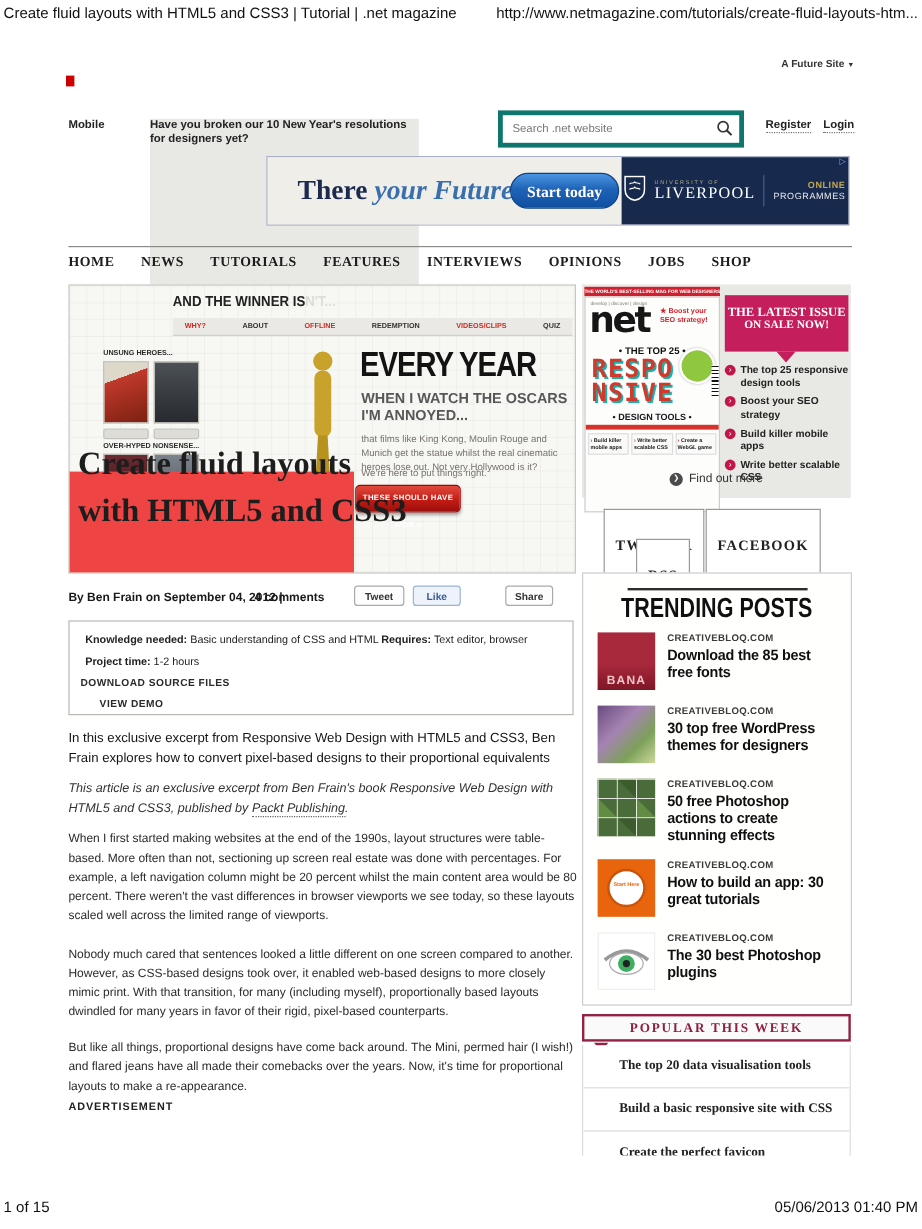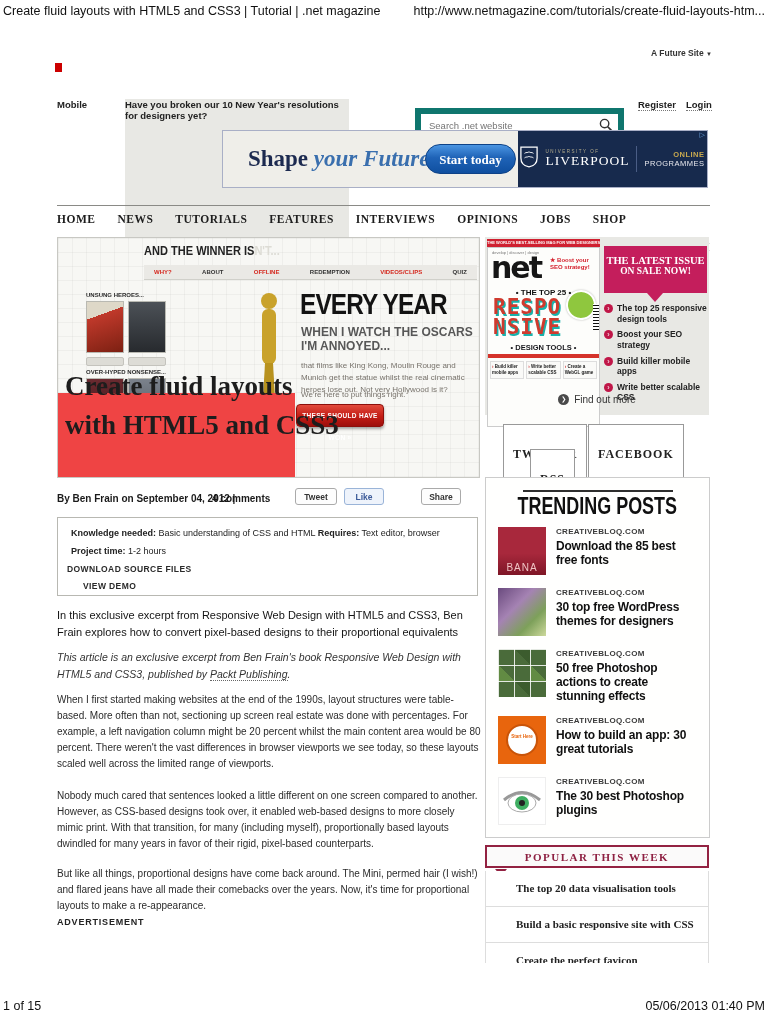--- a/index.html
+++ b/index.html
@@ -15,21 +15,21 @@
     font-size:12.5px;color:#111;}
   .print-footer{top:999px;left:3px;right:3px;display:flex;justify-content:space-between;
     font-size:12.5px;color:#111;}
 
   
   .future-site{top:48px;right:56px;font-size:8.5px;font-weight:700;color:#333;}
   .red-frag{left:55px;top:63px;width:7px;height:9px;background:#c00;}
   .utilbar{left:57px;top:92px;width:653px;height:26px;}
   .utilbar .mobile{left:0;top:7px;font-size:9.5px;font-weight:700;}
   .utilbar .promo{left:68px;top:7px;font-size:9.5px;font-weight:700;border-bottom:1px dotted #555;}
-  .searchbox{left:358px;top:0;width:197px;height:23px;border:6px solid #0f766e;background:#fff;margin-top:16px;}
+  .searchbox{left:358px;top:0;width:197px;height:23px;border:4px solid #0f766e;background:#fff;}
   .searchbox input{border:0;outline:0;width:170px;height:21px;padding-left:8px;font-size:9.5px;
     color:#555;font-family:"Liberation Sans",sans-serif;background:transparent;}
   .searchbox .mag{position:absolute;right:5px;top:4px;}
   .utilbar .register{left:581px;top:7px;font-size:9.5px;font-weight:600;border-bottom:1px dotted #777;}
   .utilbar .login{left:629px;top:7px;font-size:9.5px;font-weight:600;border-bottom:1px dotted #777;}
 
   
   .banner{left:222px;top:130px;width:486px;height:58px;display:flex;border:1px solid #a9afc6;
     box-sizing:border-box;}
   .banner-left{flex:0 0 295px;background:#efeee9;position:relative;display:flex;align-items:center;}
@@ -164,21 +164,21 @@
   .trending{left:485px;top:477px;width:225px;height:361px;border:1px solid #ccc;background:#fffffe;
     box-sizing:border-box;overflow:hidden;}
   .t-rule{width:150px;margin:12px auto 0;border-top:2px solid #2e2e2e;}
   .t-head{text-align:center;margin-top:1px;}
   .t-head span{display:inline-block;transform:scaleX(.78);font-size:23px;font-weight:800;
     letter-spacing:0;color:#101010;}
   .t-item{display:flex;gap:10px;padding:7px 12px 6px;}
   .thumb{flex:none;width:48px;height:48px;box-sizing:border-box;overflow:hidden;position:relative;}
   .th1{background:linear-gradient(#a8283c 0 55%,#7e1626 100%);display:flex;align-items:flex-end;
     justify-content:center;}
-  .th1 span{color:#f0c3c3;font-size:10px;font-weight:400;letter-spacing:1px;line-height:1.5;}
+  .th1 span{color:#f0c3c3;font-size:10px;font-weight:700;letter-spacing:1px;line-height:1.5;}
   .th2{background:linear-gradient(135deg,#6a4a7e 0%,#a583b3 38%,#7da05a 70%,#cdd99c 100%);}
   .th3{background-color:#4a6b3a;
     background-image:linear-gradient(rgba(255,255,255,.85) 0 1px,transparent 1px),
       linear-gradient(90deg,rgba(255,255,255,.85) 0 1px,transparent 1px),
       linear-gradient(45deg,#628b43 25%,transparent 25% 75%,#3c5c2e 75%);
     background-size:16px 16px,16px 16px,32px 32px;}
   .th4{background:#e8650d;display:flex;align-items:center;justify-content:center;}
   .th4 .circ{width:32px;height:32px;border-radius:50%;background:#fff;border:2px solid #c95409;
     box-sizing:border-box;text-align:center;font-size:4.5px;font-weight:700;color:#e8650d;
     line-height:1.2;padding-top:8px;}
@@ -225,21 +225,21 @@
             <line x1="12.5" y1="12.5" x2="18" y2="18" stroke="#333" stroke-width="2.5"></line>
           </svg>
       </span>
     </span>
     <span class="abs register">Register</span>
     <span class="abs login">Login</span>
   </div>
 
   <div class="abs banner">
     <div class="banner-left">
-      <span class="shape-line"><span>Shape </span><span class="it">your Future</span></span>
+      <span class="shape-line"><span>There </span><span class="it">your Future</span></span>
       <span class="start-btn">Start today</span>
     </div>
     <div class="banner-right">
       <span>
         <svg width="18" height="22" viewBox="0 0 20 24">
             <path d="M1 1h18v12c0 6-4 9-9 10-5-1-9-4-9-10z" fill="none" stroke="#fff" stroke-width="1.4"></path>
             <path d="M5 8c2-2 4 0 5-2 1 2 3 0 5 2M5 13c2-2 4 0 5-2 1 2 3 0 5 2" stroke="#fff" stroke-width="1" fill="none"></path>
           </svg>
       </span>
       <span class="univ-col">

